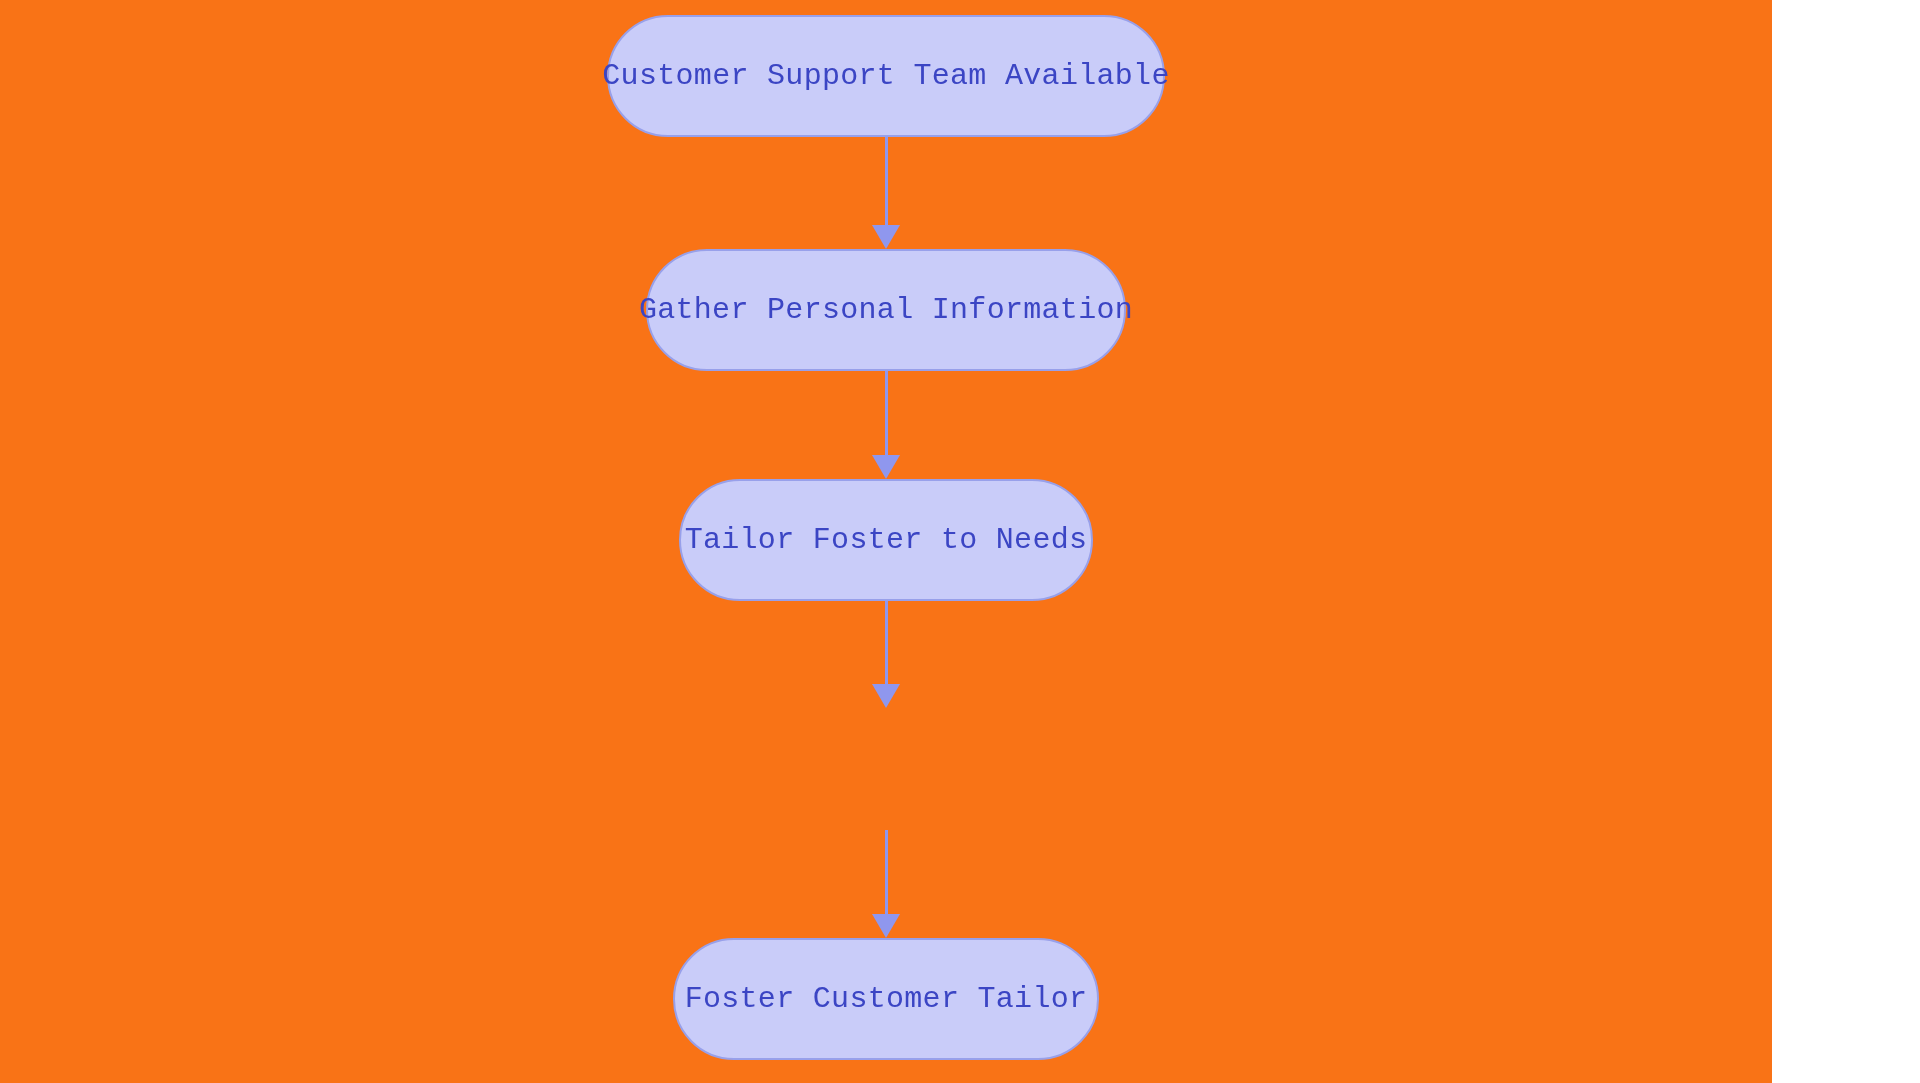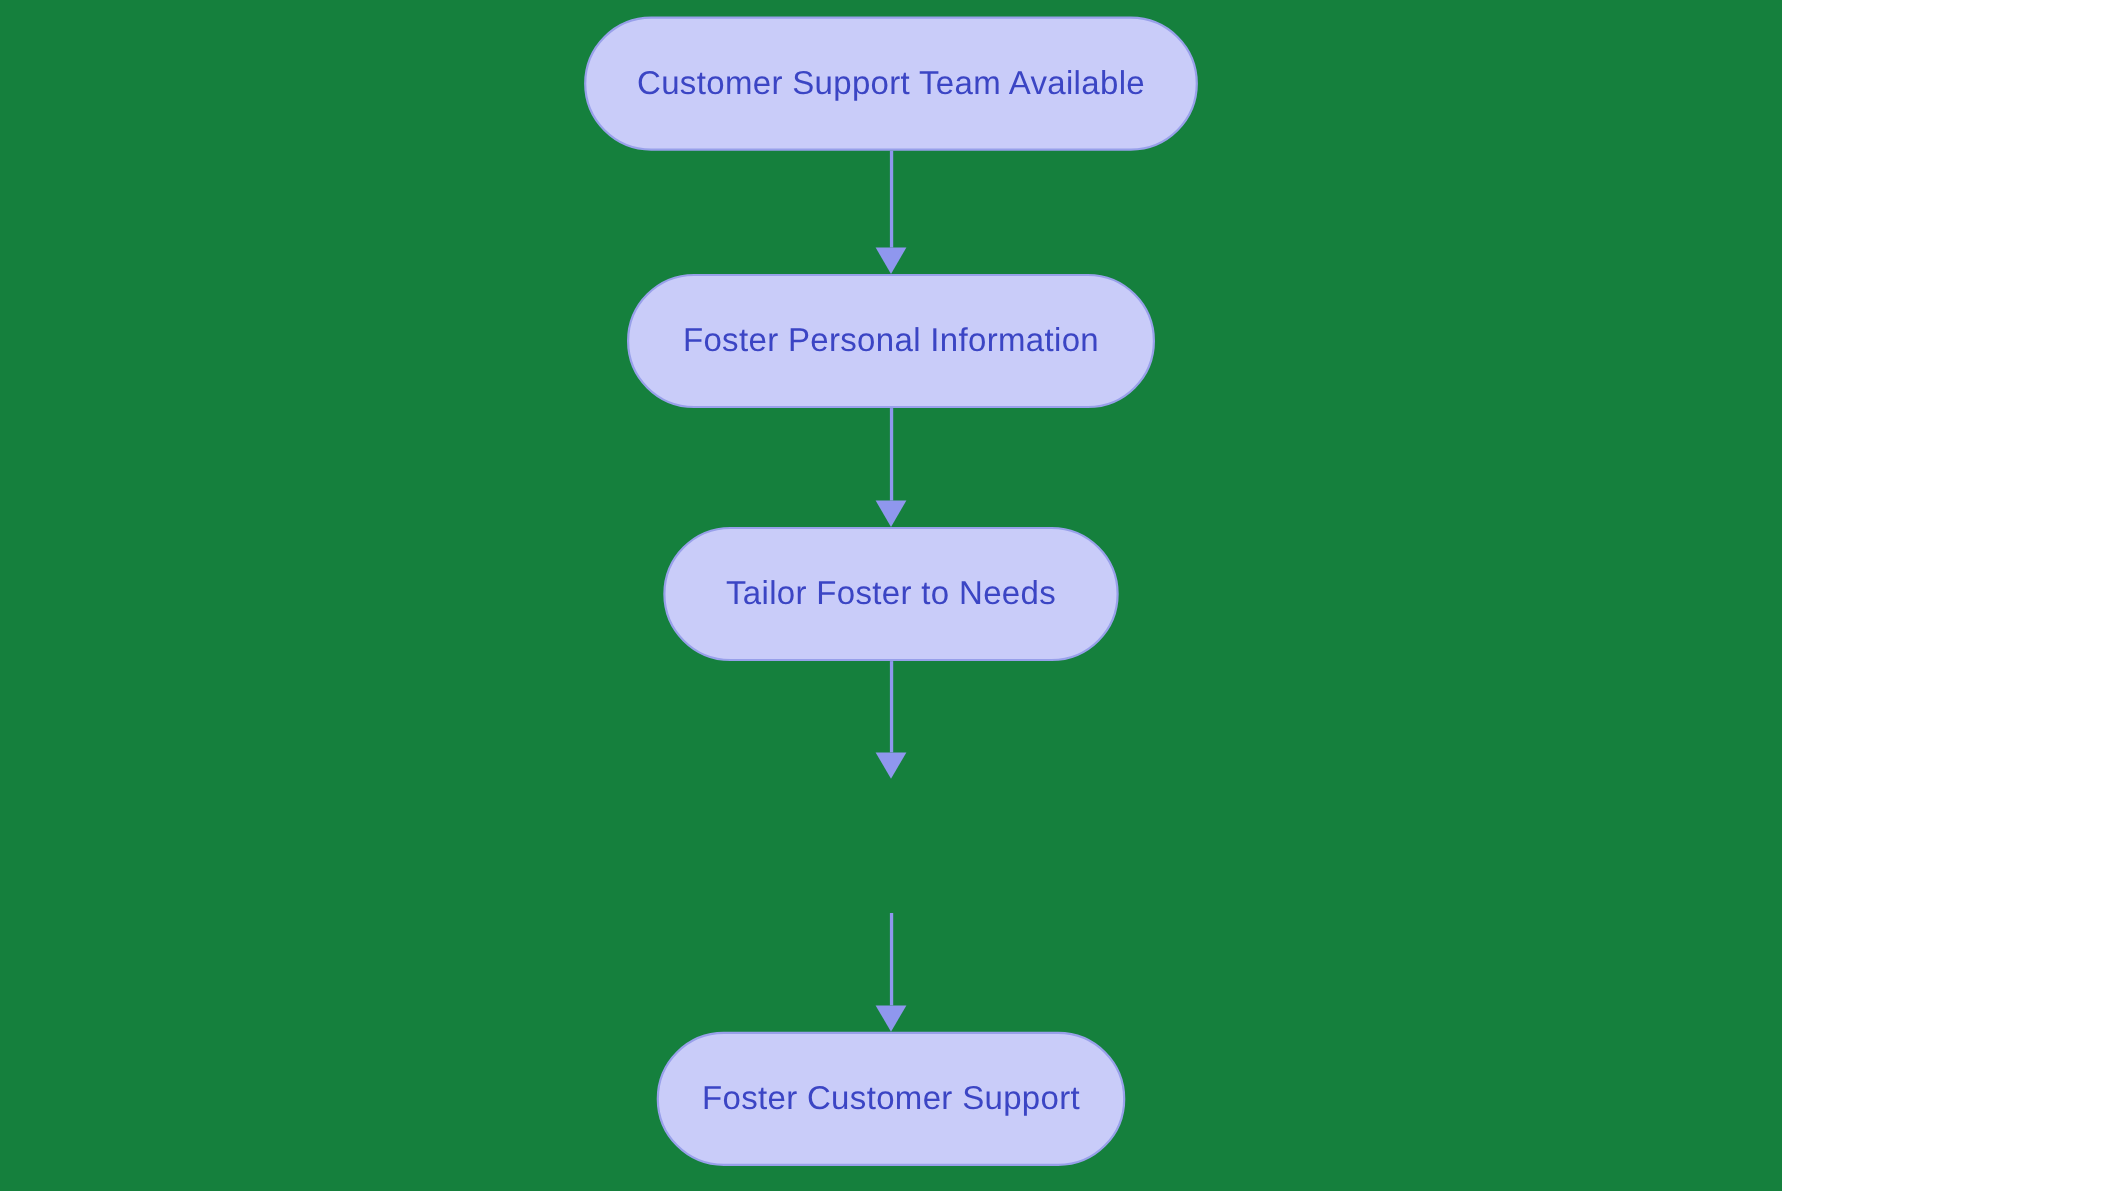--- a/index.html
+++ b/index.html
@@ -2,24 +2,24 @@
 <html style="--node-fill: #c9ccf9; --node-border: #98a0ea; --node-text: #3b45c4; --arrow: #8f97ee;"><head>
 <meta charset="utf-8">
 <style>
   html, body {
     margin: 0;
     padding: 0;
     background: #ffffff;
   }
   .canvas {
     position: relative;
-    width: 1620px;
+    width: 1772px;
     height: 1083px;
-    background: #15803d;
-    font-family: Liberation Sans, sans-serif;
+    background: #f97316;
+    font-family: Liberation Mono, monospace;
     overflow: hidden;
   }
   .node {
     position: absolute;
     left: 50%;
     transform: translateX(-50%);
     height: 122px;
     box-sizing: border-box;
     border-radius: 61px;
     background: var(--node-fill, #c9ccf9);
@@ -74,21 +74,21 @@
   <div class="node n0">
     <span class="node-label">Customer Support Team Available</span>
   </div>
 
   <div class="arrow a0">
     <div class="arrow-line"></div>
     <div class="arrow-head"></div>
   </div>
 
   <div class="node n1">
-    <span class="node-label">Foster Personal Information</span>
+    <span class="node-label">Gather Personal Information</span>
   </div>
 
   <div class="arrow a1">
     <div class="arrow-line"></div>
     <div class="arrow-head"></div>
   </div>
 
   <div class="node n2">
     <span class="node-label">Tailor Foster to Needs</span>
   </div>
@@ -98,16 +98,16 @@
     <div class="arrow-head"></div>
   </div>
 
 
   <div class="arrow a3">
     <div class="arrow-line"></div>
     <div class="arrow-head"></div>
   </div>
 
   <div class="node n4">
-    <span class="node-label">Foster Customer Support</span>
+    <span class="node-label">Foster Customer Tailor</span>
   </div>
 
 </div>
 
 </body></html>

